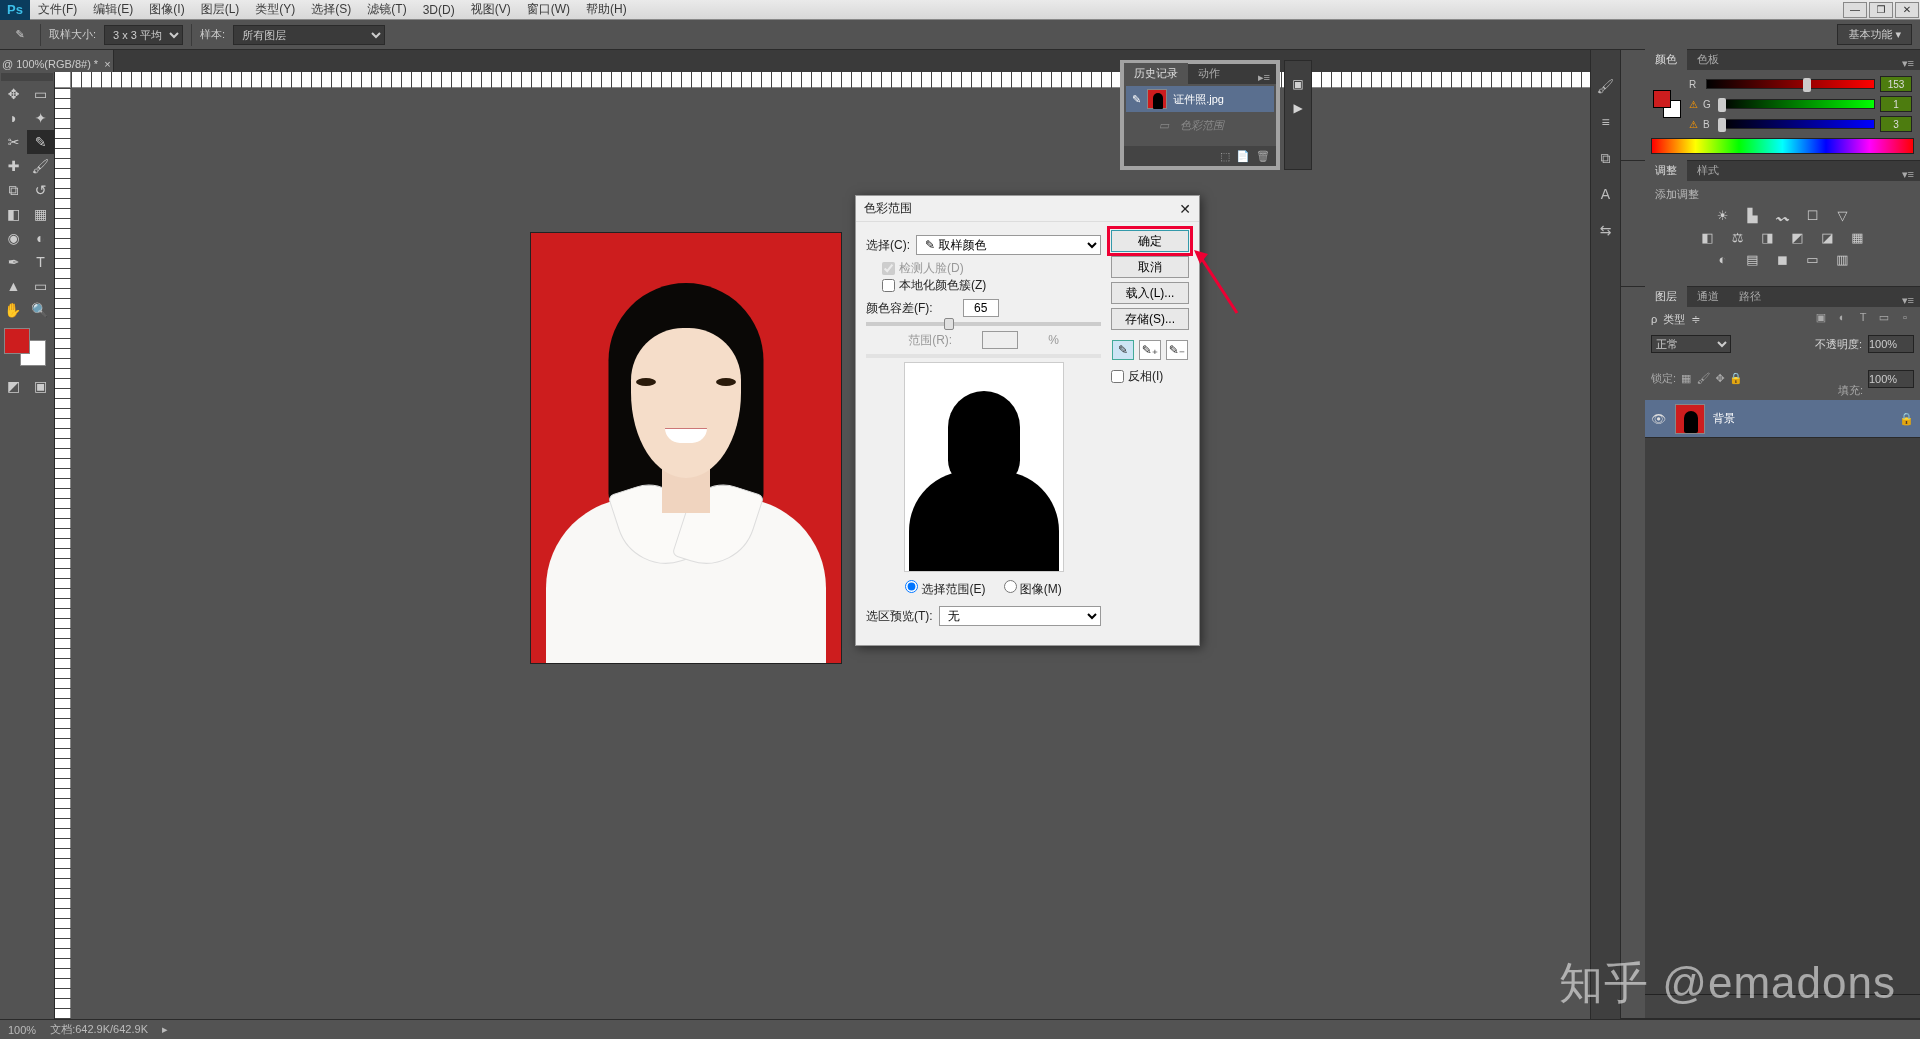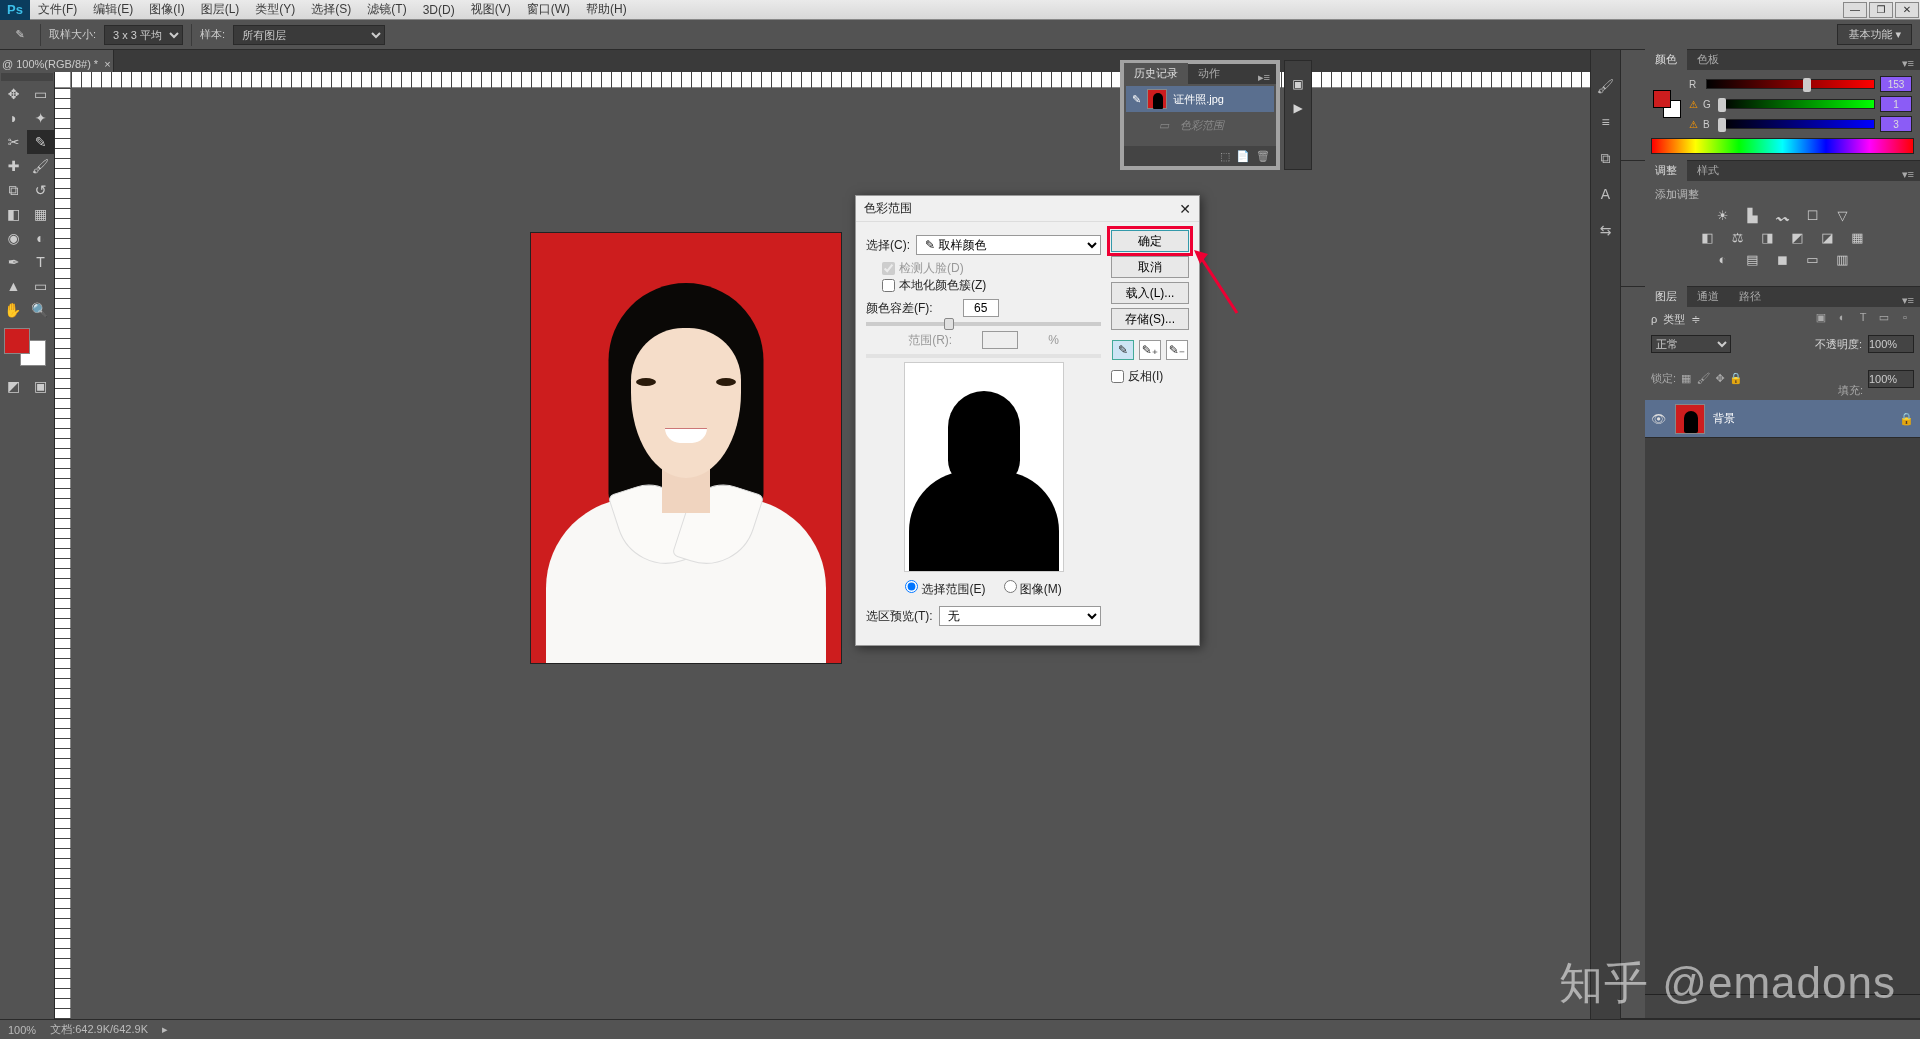--- a/index.html
+++ b/index.html
@@ -75,21 +75,21 @@
 
 .color-body { padding: 6px 8px; display: flex; gap: 8px; align-items: center; }
 .color-mini { width: 28px; height: 28px; position: relative; }
 .color-mini .cf { position: absolute; left: 0; top: 0; width: 18px; height: 18px; background: #cd1d1e; border: 1px solid #000; }
 .color-mini .cb { position: absolute; right: 0; bottom: 0; width: 18px; height: 18px; background: #fff; border: 1px solid #000; }
 .rgb-rows { flex: 1; display: flex; flex-direction: column; gap: 4px; }
 .rgb-row { display: flex; align-items: center; gap: 5px; font-size: 10px; }
 .rgb-row .lbl { width: 12px; color: #ccc; }
 .rgb-slider { flex: 1; height: 10px; position: relative; border: 1px solid #222; }
 .rgb-slider .thumb { position: absolute; top: -2px; width: 8px; height: 14px; background: #ccc; border-radius: 2px; transform: translateX(-50%); }
-.rgb-val { width: 32px; height: 16px; background: #8b5cf6; border: 1px solid #222; color: #ddd; font-size: 10px; text-align: center; }
+.rgb-val { width: 32px; height: 16px; background: #4d7c0f; border: 1px solid #222; color: #ddd; font-size: 10px; text-align: center; }
 .spectrum { height: 16px; margin: 0 6px 6px; background: linear-gradient(90deg, red, yellow, lime, cyan, blue, magenta, red); border: 1px solid #222; }
 
 
 .adj-body { padding: 6px 10px 12px; }
 .adj-row { display: flex; justify-content: center; gap: 10px; margin: 6px 0; }
 .adj-ico { width: 20px; height: 16px; color: #ccc; font-size: 13px; text-align: center; }
 
 
 .layers-panel { flex: 1; display: flex; flex-direction: column; }
 .layers-top { padding: 4px 6px; display: flex; gap: 6px; align-items: center; font-size: 11px; }

